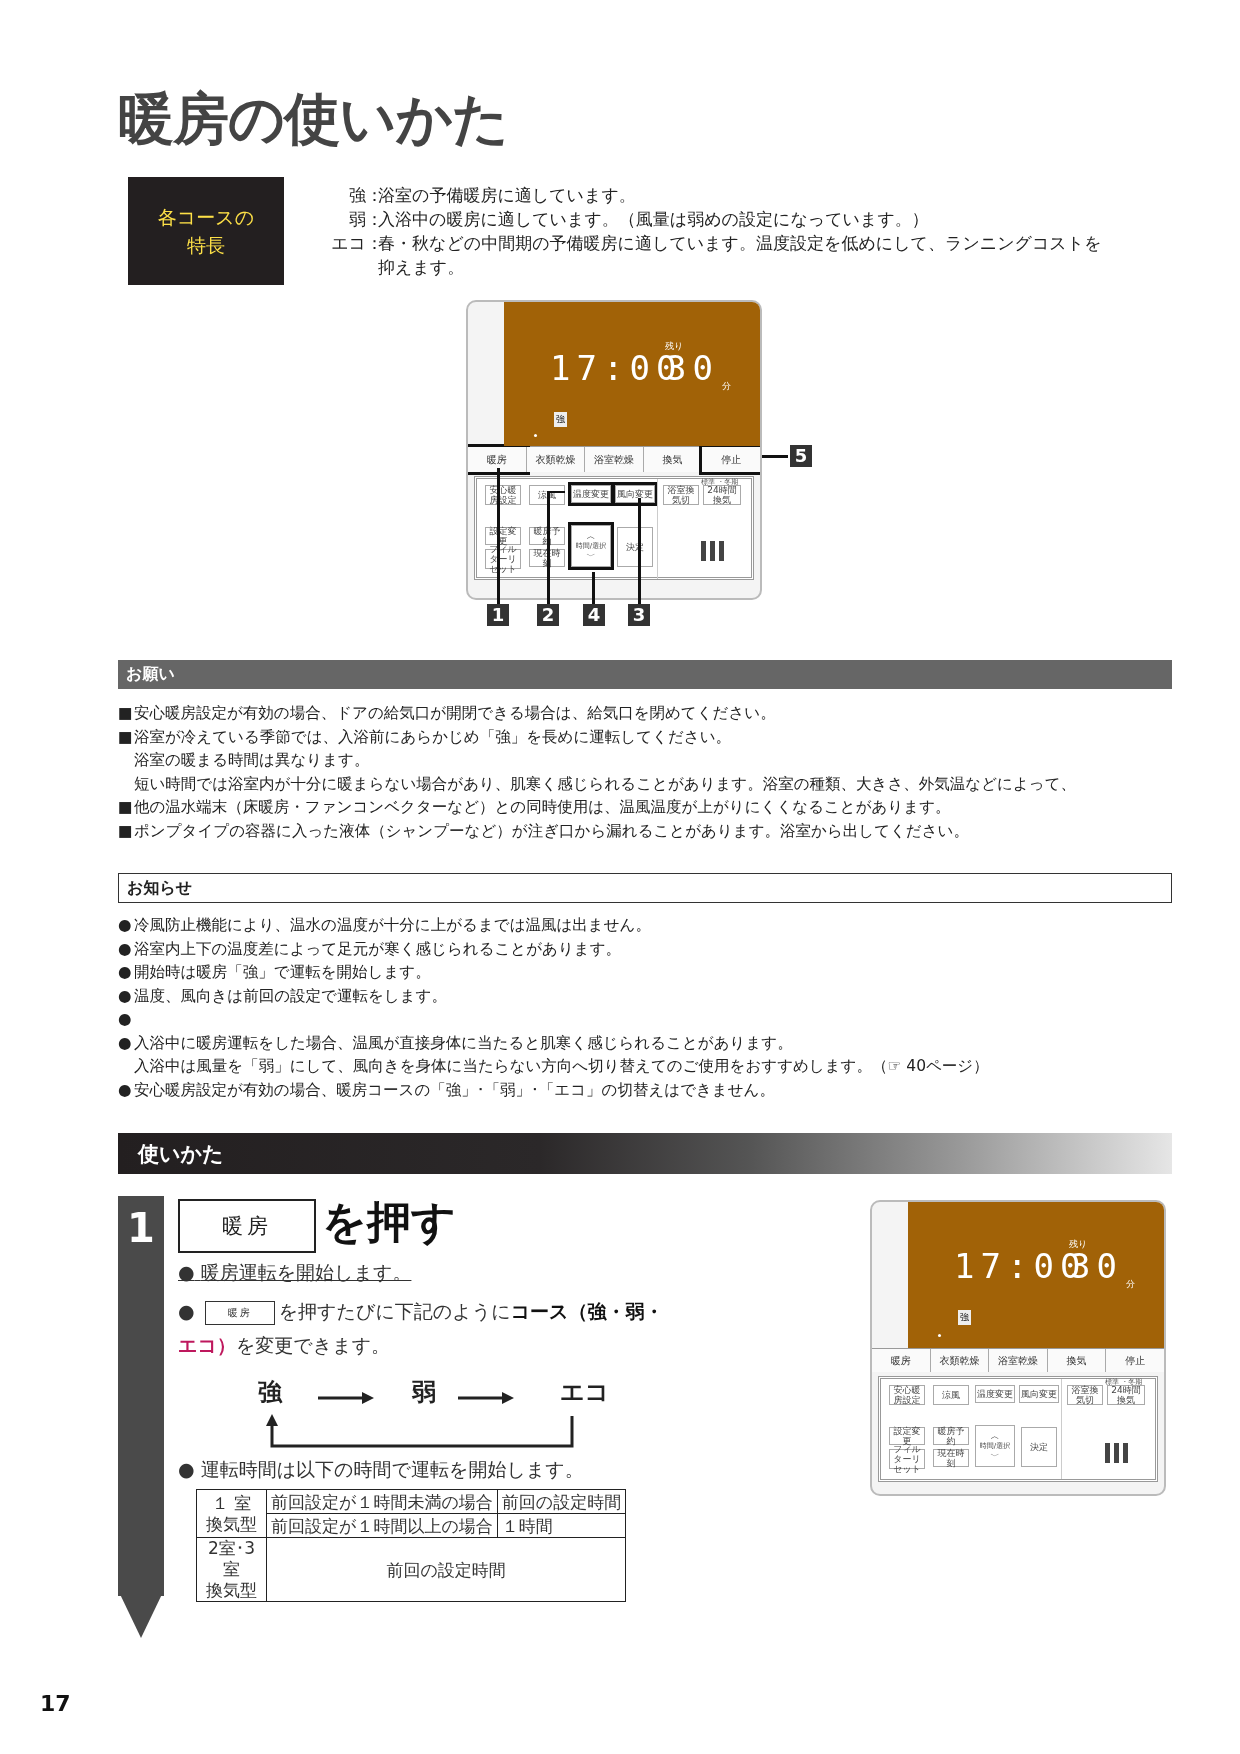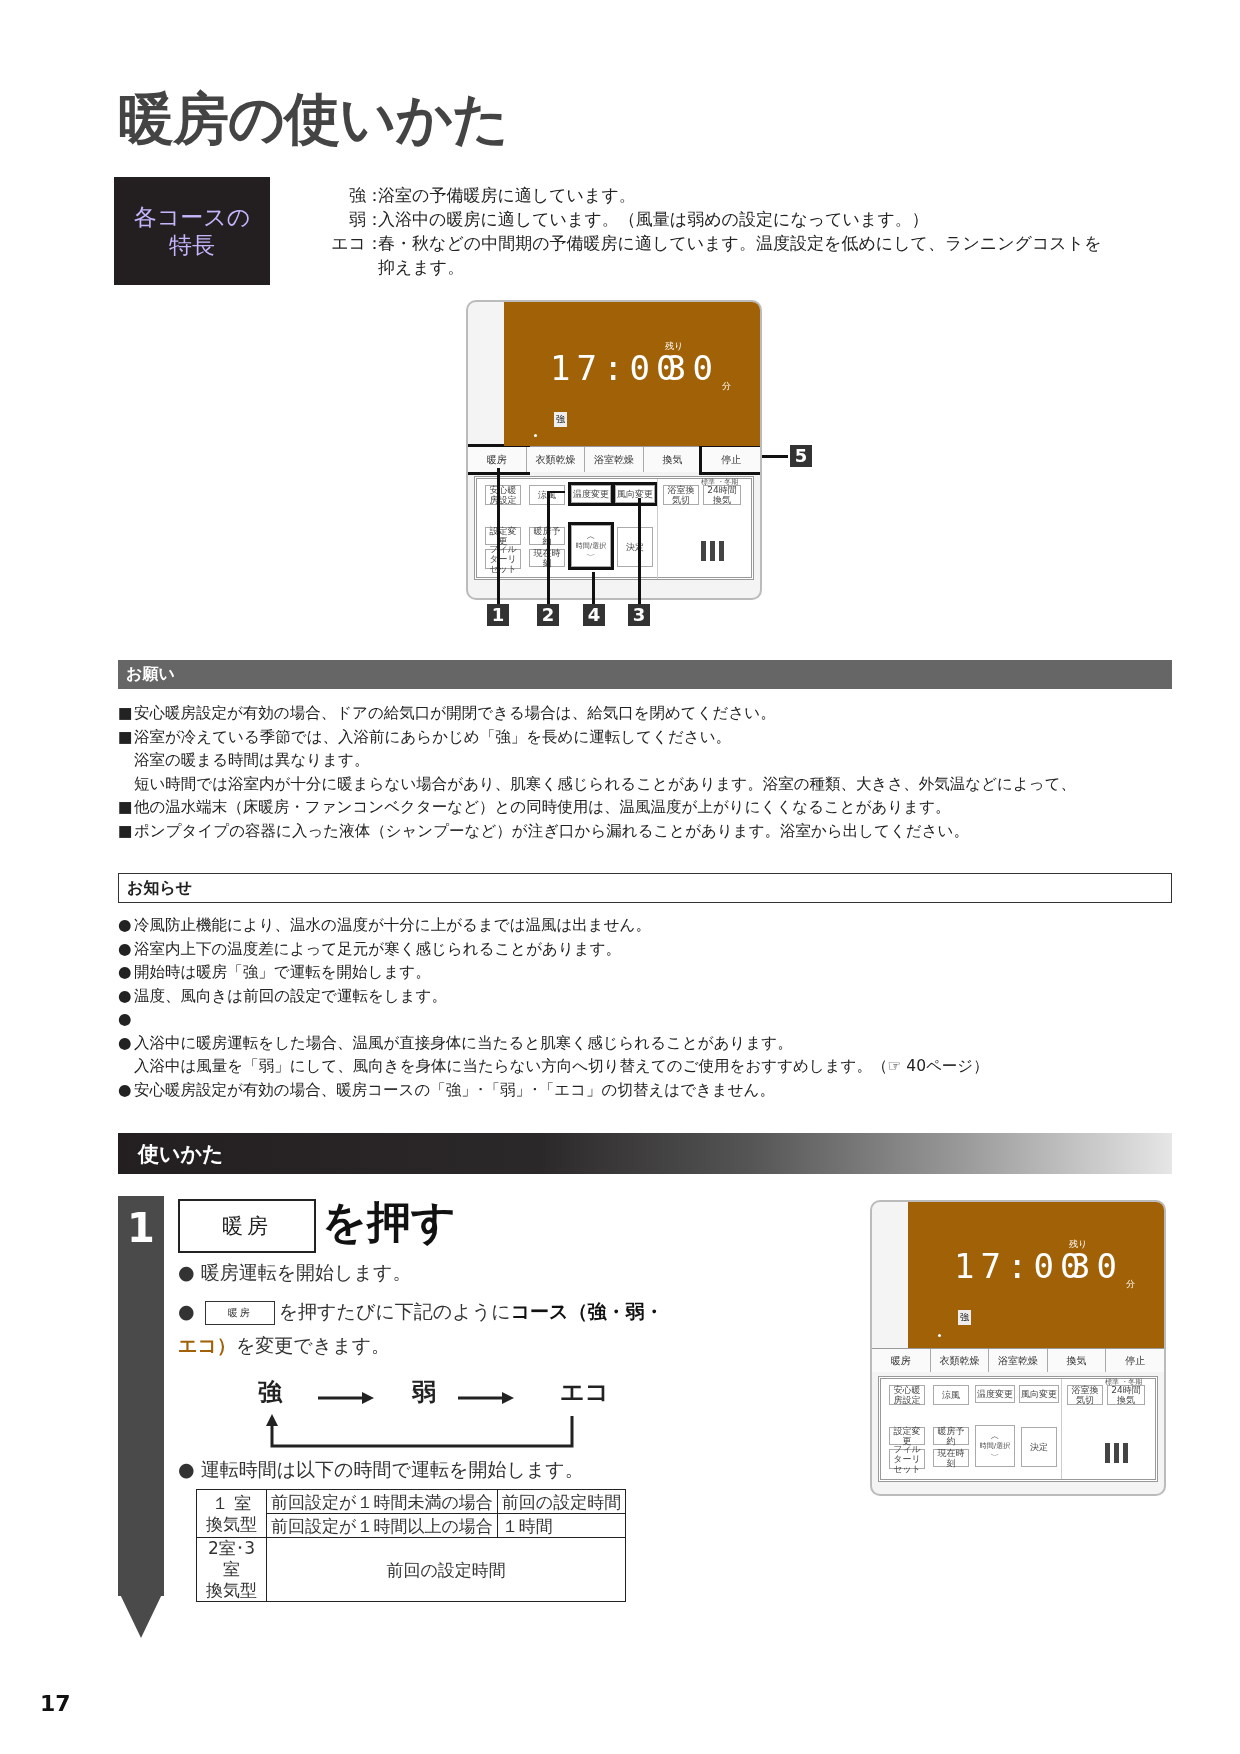--- a/index.html
+++ b/index.html
@@ -8,22 +8,22 @@
     font-family: "DejaVu Sans", "Liberation Sans", sans-serif; color: #222;
     overflow: hidden;
   }
   .abs { position: absolute; }
 
   .page-title {
     left: 118px; top: 82px; font-size: 56px; font-weight: bold; color: #444;
     letter-spacing: -1px;
   }
   .feature-box {
-    left: 114px; top: 177px; width: 156px; height: 108px; background: #231f20;
-    color: #c4b5fd; font-size: 23px; text-align: center; display: flex;
+    left: 128px; top: 177px; width: 156px; height: 108px; background: #231f20;
+    color: #fde047; font-size: 19px; text-align: center; display: flex;
     flex-direction: column; justify-content: center; line-height: 28px;
   }
   .feature-list { left: 300px; top: 183px; font-size: 17px; line-height: 24px; }
   .feature-row { display: flex; }
   .feature-key { width: 66px; text-align: right; }
   .feature-sep { width: 12px; text-align: center; }
   .feature-val { width: 790px; }
 
   
   .remote { border: 2px solid #bbb; border-radius: 10px; background: #f4f4f4; overflow: hidden; }
@@ -221,28 +221,28 @@
 </div>
 
 <div class="abs usage-head">使いかた</div>
 
 <div class="abs step-bar"></div>
 <div class="abs step-arrow"></div>
 <div class="abs step-num">1</div>
 <div class="abs step-btn">暖房</div>
 <div class="abs step-title">を押す</div>
 
-<div class="abs step-body" style="top:1260px;">
+<div class="abs step-body" style="top:1260px;text-decoration:underline;">
   <span>●</span>
   <span>暖房運転を開始します。</span>
 </div>
 <div class="abs step-body" style="top:1294px; width:520px; line-height:34px;">
   <span>●</span>
   <span class="inline-btn">暖房</span><span>を押すたびに下記のように</span><b style="color:#111;">コース（強・弱・</b><br>
-  <b style="color:#a16207;">エコ）</b><span>を変更できます。</span>
+  <b style="color:#be185d;">エコ）</b><span>を変更できます。</span>
 </div>
 
 <div class="cycle" style="left:258px; top:1376px;">強</div>
 <div class="cycle" style="left:412px; top:1376px;">弱</div>
 <div class="cycle" style="left:560px; top:1376px;">エコ</div>
 <svg class="abs" style="left:250px; top:1380px;" width="360" height="80" viewBox="0 0 360 80">
   <line x1="68" y1="18" x2="112" y2="18" stroke="#222" stroke-width="3"></line>
   <polygon points="112,12 124,18 112,24" fill="#222"></polygon>
   <line x1="208" y1="18" x2="252" y2="18" stroke="#222" stroke-width="3"></line>
   <polygon points="252,12 264,18 252,24" fill="#222"></polygon>

